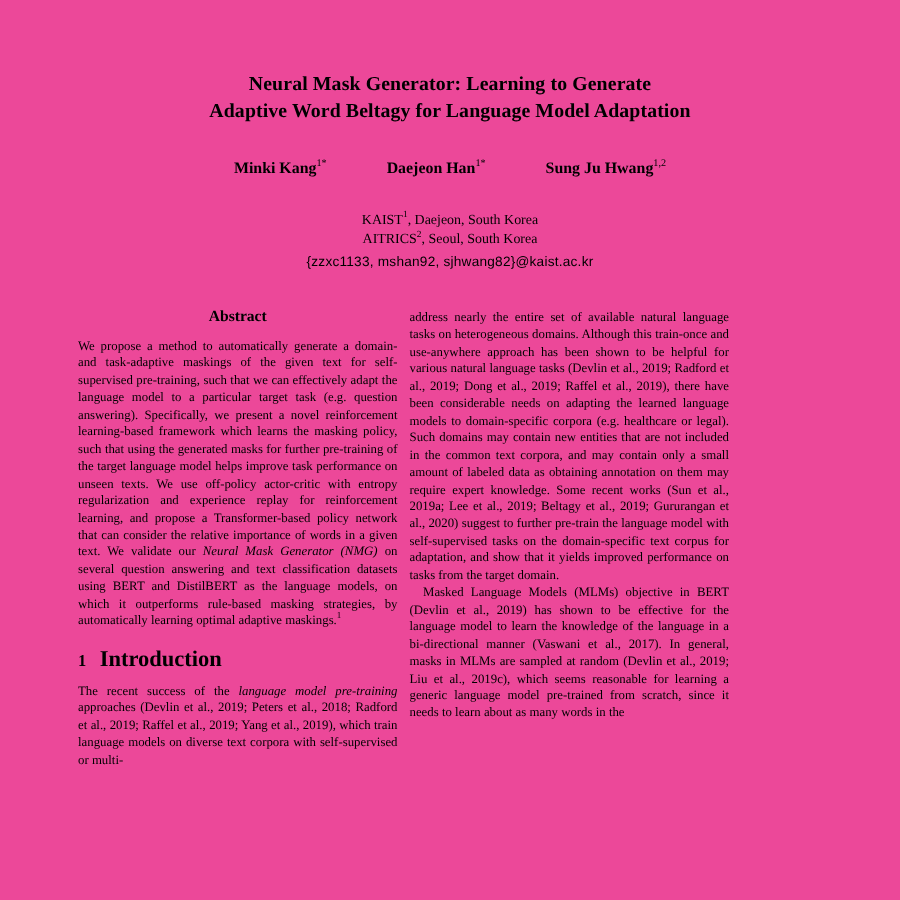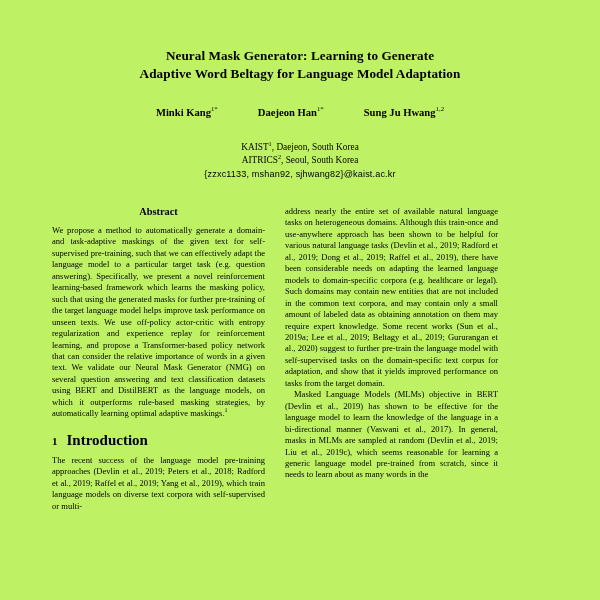--- a/index.html
+++ b/index.html
@@ -11,21 +11,21 @@
     width: 600px;
     height: 600px;
     overflow: hidden;
     font-family: "Liberation Serif", "DejaVu Serif", serif;
     color: #000000;
   }
   .page {
     position: relative;
     width: 600px;
     height: 600px;
-    background: #bef264;
+    background: #ec4899;
     box-sizing: border-box;
     padding: 0;
   }
   .header-block {
     padding-top: 47px;
     text-align: center;
   }
   .paper-title {
     font-size: 13.2px;
     font-weight: bold;
@@ -69,21 +69,21 @@
     font-size: 9.1px;
     margin-top: 2px;
     letter-spacing: 0.15px;
   }
   .columns {
     position: absolute;
     top: 206px;
     left: 0;
     width: 600px;
     display: flex;
-    gap: 20px;
+    gap: 8px;
     padding: 0 52px;
     box-sizing: border-box;
   }
   .col {
     width: 213px;
     flex: 0 0 213px;
   }
   .abstract-heading {
     font-size: 10.4px;
     font-weight: bold;
@@ -108,21 +108,21 @@
     margin: 12px 0 6px 0;
   }
   .sec-num {
     font-size: 11px;
     font-weight: bold;
   }
   .sec-title {
     font-size: 15px;
     font-weight: bold;
   }
-  .it { }
+  .it { font-style: italic; }
   sup.fn {
     font-size: 6px;
     vertical-align: super;
     line-height: 0;
   }
 </style>
 </head>
 <body>
 
 <div class="page">

